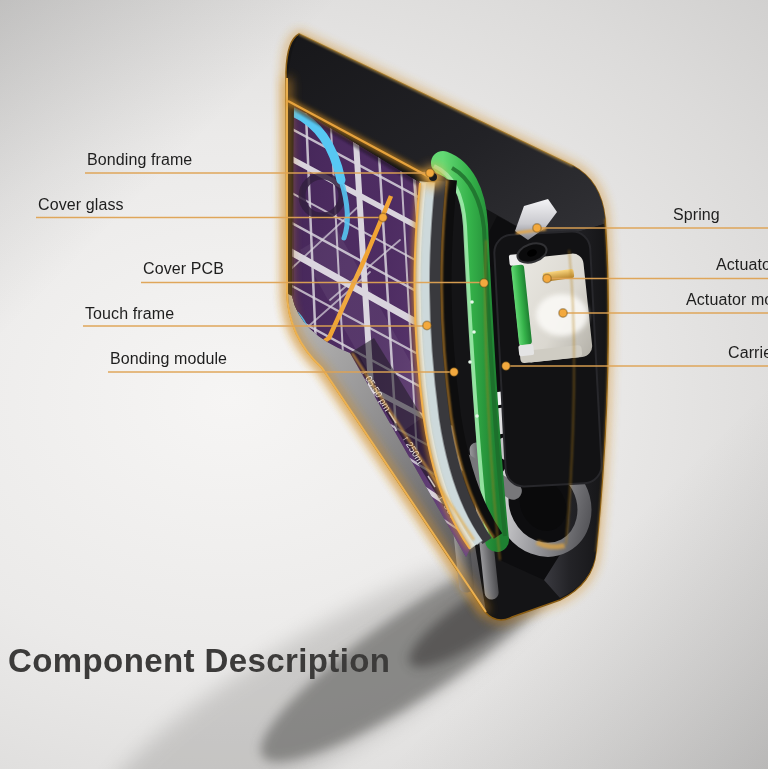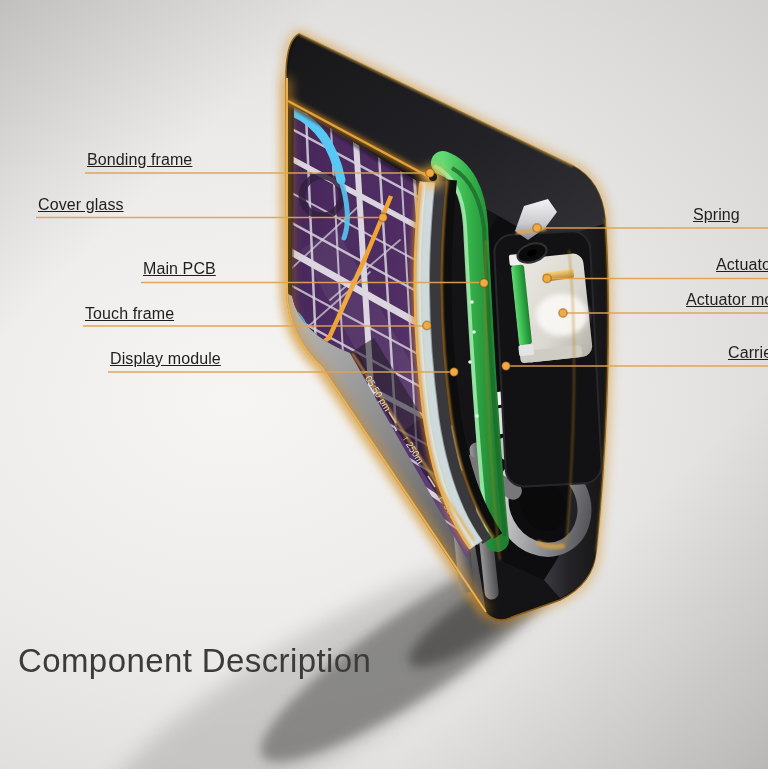--- a/index.html
+++ b/index.html
@@ -7,24 +7,24 @@
     position:relative;width:768px;height:769px;overflow:hidden;
     font-family:"Liberation Sans",sans-serif;
     background:
       radial-gradient(900px 700px at 30% 52%, #f6f5f4 0%, #ebeae9 38%, #dcdbda 66%, #c6c5c4 100%);
   }
   .stage::before{content:"";position:absolute;inset:0;
     background:linear-gradient(135deg, rgba(90,90,90,.22) 0%, rgba(90,90,90,0) 22%),
                linear-gradient(315deg, rgba(80,80,80,.20) 0%, rgba(80,80,80,0) 25%);}
   svg.scene{position:absolute;left:0;top:0;}
   .callout{position:absolute;white-space:nowrap;font-size:16px;color:#1e1e1e;
-    letter-spacing:.1px;line-height:18px;text-decoration:underline;}
+    letter-spacing:.1px;line-height:18px;}
   .title-block{position:absolute;left:8px;top:637px;}
   .title-main{font-size:35px;font-weight:700;letter-spacing:-.6px;color:#f7a11c;line-height:1.2;}
-  .title-sub{font-size:33px;font-weight:400;letter-spacing:.4px;color:#3c3b3a;line-height:1.2;margin-top:4px;margin-left:10px;}
+  .title-sub{font-size:33px;font-weight:700;letter-spacing:.4px;color:#3c3b3a;line-height:1.2;margin-top:4px;}
 </style>
 </head>
 <body>
 
 <div class="stage">
 
 <svg class="scene" width="768" height="769" viewBox="0 0 768 769">
   <defs>
     <filter id="b2" x="-40%" y="-40%" width="180%" height="180%">
           <feGaussianBlur stdDeviation="1.3"></feGaussianBlur>
@@ -261,24 +261,24 @@
     <circle cx="454" cy="372" r="4.2"></circle>
         <circle cx="537" cy="228" r="4.2"></circle>
     <circle cx="547" cy="278.5" r="4.2"></circle>
         <circle cx="563" cy="313" r="4.2"></circle>
     <circle cx="506" cy="366" r="4.2"></circle>
   </g>
 </svg>
 
   <div class="callout" style="left:87px;top:151px;">Bonding frame</div>
   <div class="callout" style="left:38px;top:196px;text-align:center;">Cover glass</div>
-  <div class="callout" style="left:143px;top:260px;">Main PCB</div>
+  <div class="callout" style="left:143px;top:260px;">Cover PCB</div>
   <div class="callout" style="left:85px;top:305px;">Touch frame</div>
-  <div class="callout" style="left:110px;top:350px;">Display module</div>
-  <div class="callout" style="left:673px;top:206px;margin-left:20px;">Spring</div>
+  <div class="callout" style="left:110px;top:350px;">Bonding module</div>
+  <div class="callout" style="left:673px;top:206px;">Spring</div>
   <div class="callout" style="left:716px;top:256px;">Actuator</div>
   <div class="callout" style="left:686px;top:291px;">Actuator mount</div>
   <div class="callout" style="left:728px;top:344px;">Carrier</div>
 
   <div class="title-block">
     <div class="title-sub">Component Description</div>
   </div>
 
 </div>
 

